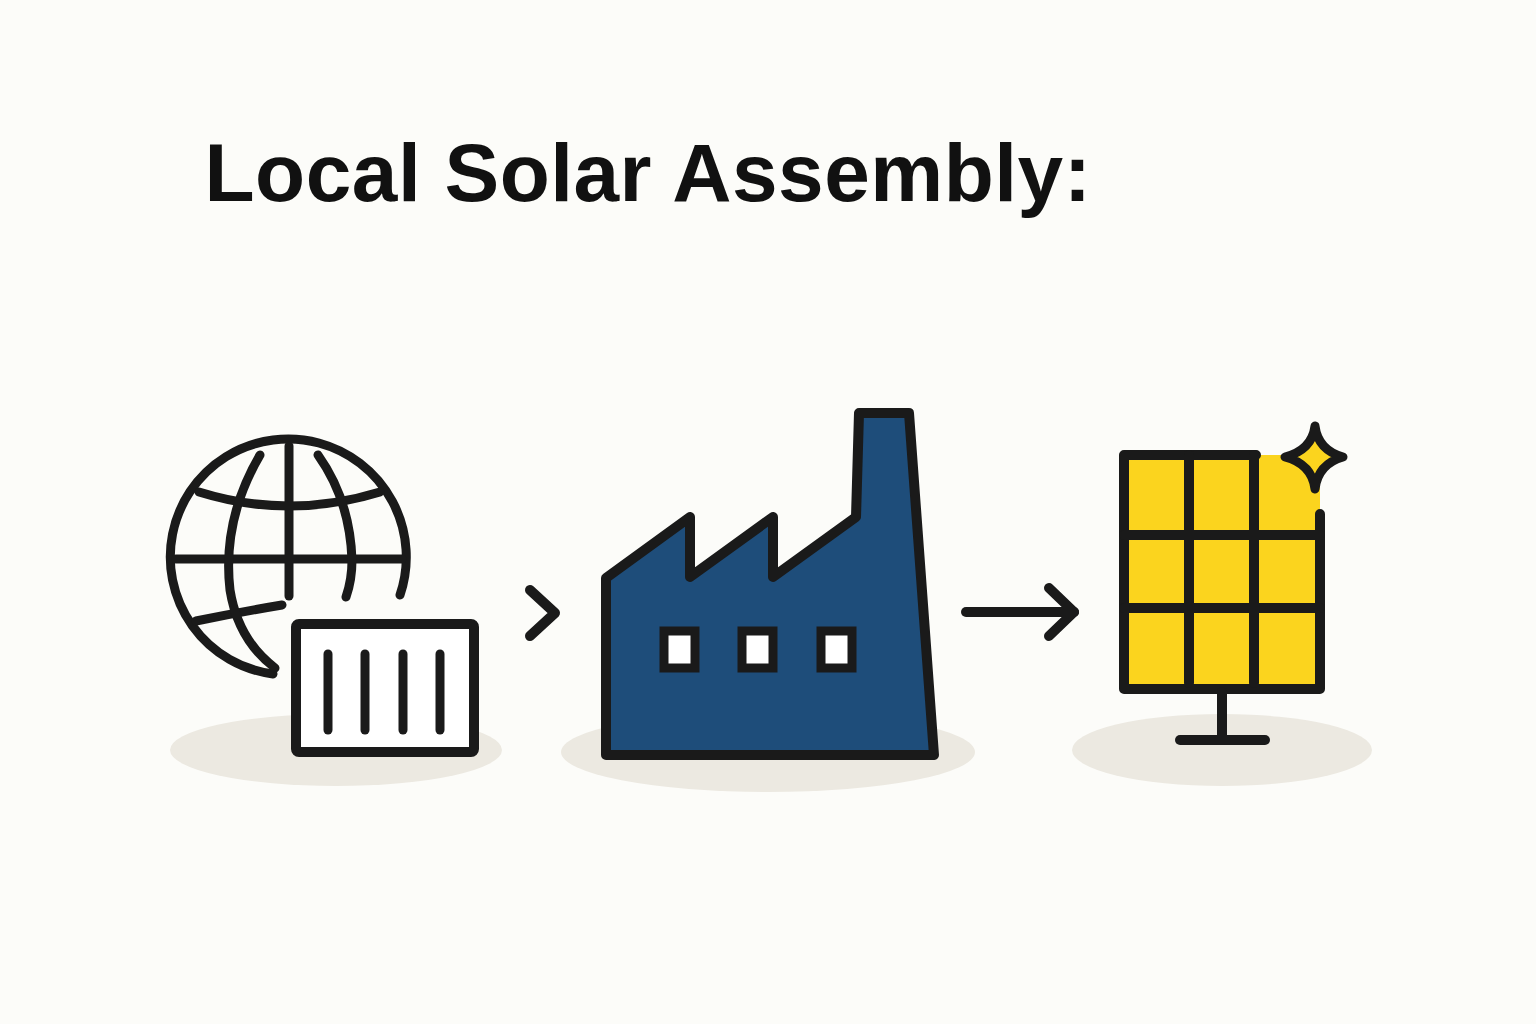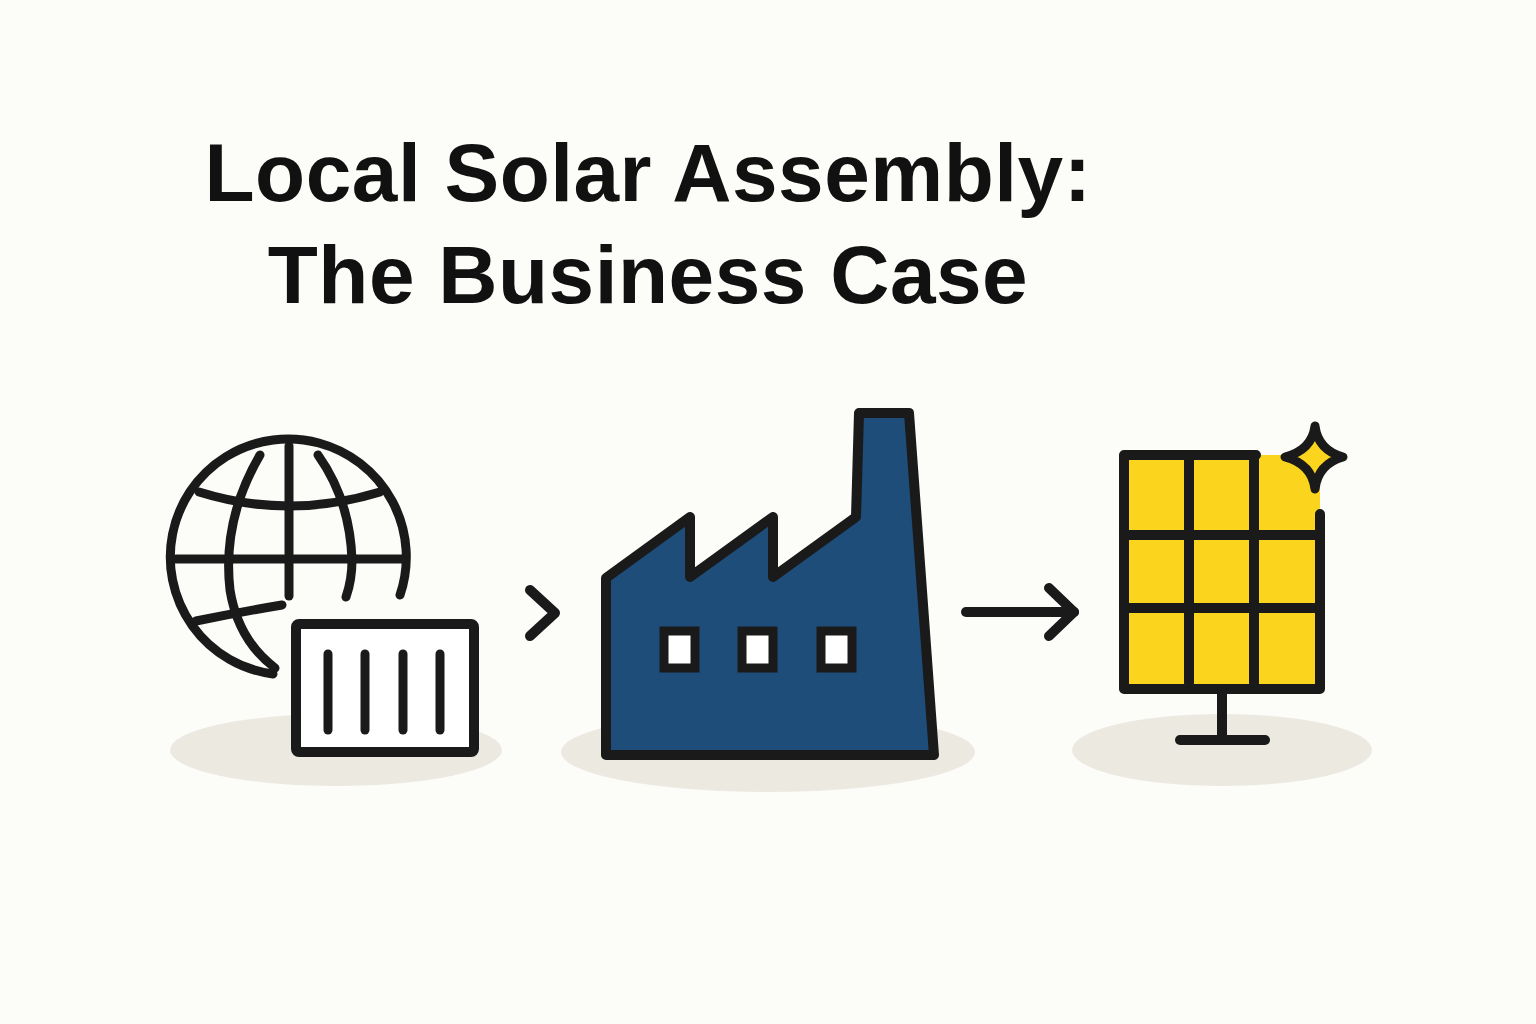--- a/index.html
+++ b/index.html
@@ -28,21 +28,20 @@
     position: absolute;
     left: 0;
     top: 0;
   }
 </style>
 </head>
 <body>
 
 <div class="title">
   <span>Local Solar Assembly:</span>
-  <span>The Business Case</span>
 </div>
 
 <svg class="diagram" width="1536" height="1024" viewBox="0 0 1536 1024">
   <defs>
     <linearGradient id="fadeArrow" x1="0" y1="0" x2="1" y2="0">
       <stop offset="0" stop-color="#1a1a1a" stop-opacity="0"></stop>
       <stop offset="0.45" stop-color="#1a1a1a" stop-opacity="1"></stop>
       <stop offset="1" stop-color="#1a1a1a" stop-opacity="1"></stop>
     </linearGradient>
   </defs>

